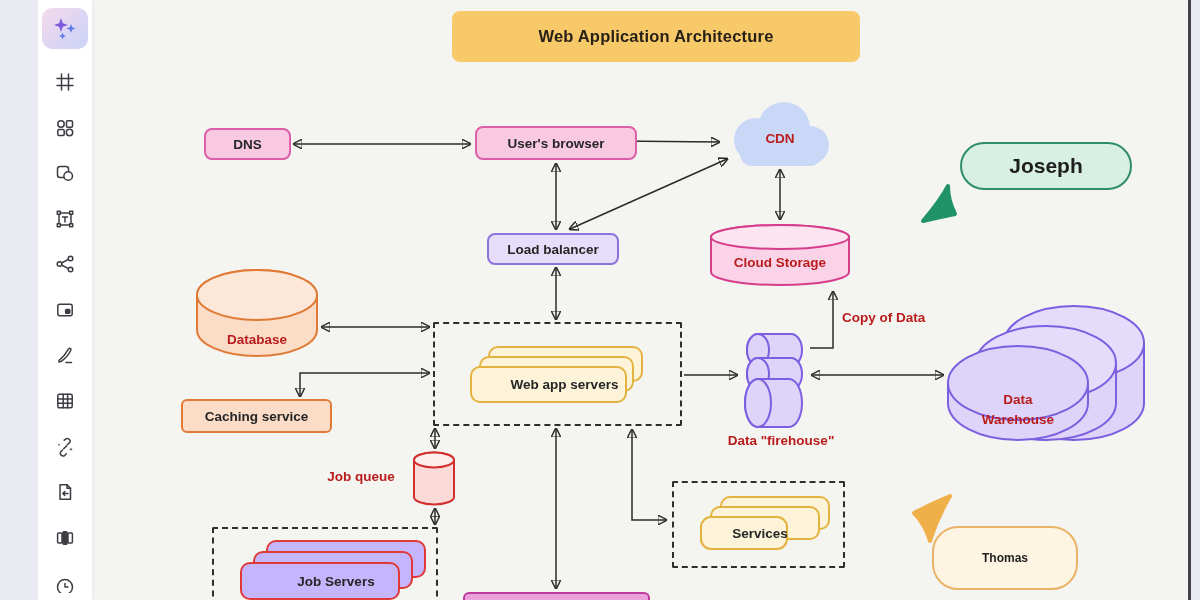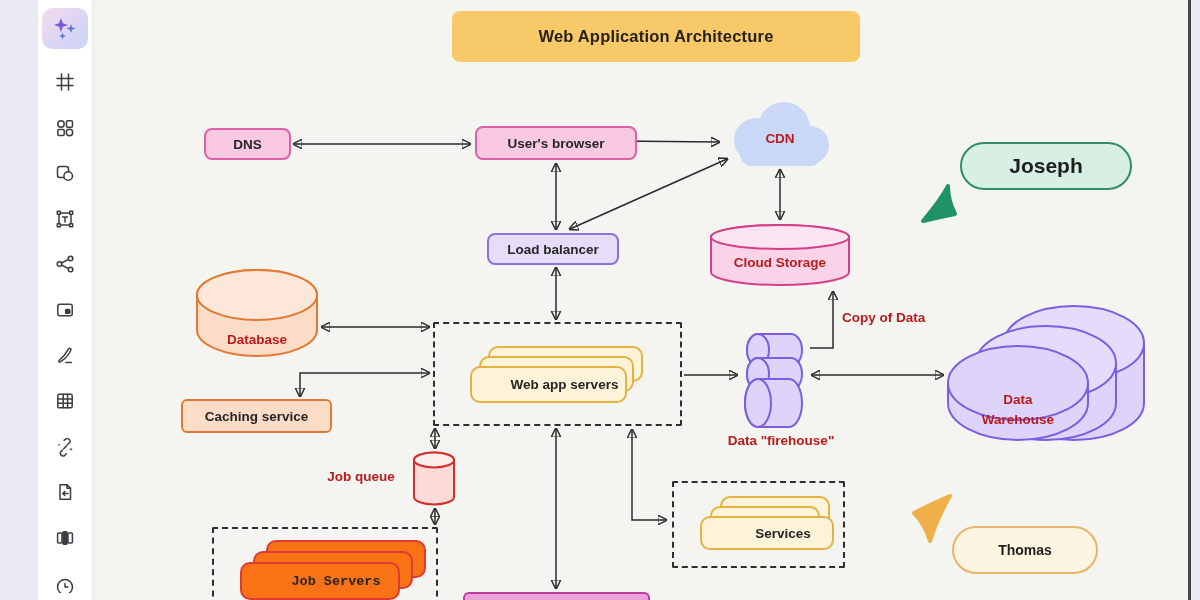--- a/index.html
+++ b/index.html
@@ -39,21 +39,21 @@
   }
   .box {
     position:absolute; border:2px solid; border-radius:8px;
     display:flex; align-items:center; justify-content:center;
     font-size:13.5px; font-weight:600; color:#262626; background:#fff;
   }
   .pink   { background:#F9C9E2; border-color:#DC5FA8; }
   .purple { background:#E5DDFA; border-color:#8E72DB; }
   .peach  { background:#FBDCC7; border-color:#E07A35; }
   .stackbox { position:absolute; border:2px solid #E4B33F; background:#FDF3D9; border-radius:10px;padding-left:32px; }
-  .stackbox.red { border-color:#E03A36; background:#f97316;font-family:Liberation Mono, monospace; }
+  .stackbox.red { border-color:#E03A36; background:#c4b5fd; }
   .stack-label { display:flex; align-items:center; justify-content:center; font-size:13.5px; font-weight:600; }
   .dashed { position:absolute; border:2px dashed #2E2E2E; border-radius:2px; }
   .lbl { position:absolute; font-size:13.5px; font-weight:600; color:#b91c1c; white-space:nowrap; text-align:center; }
   .pill {
     position:absolute; border:2px solid; border-radius:26px;
     display:flex; align-items:center; justify-content:center; font-weight:700; color:#1E1E1E;
   }
   .pill.green  { background:#D8EFE3; border-color:#2F8E66; }
   .pill.yellow { background:#FDF4E2; border-color:#EBB367; }
   svg.shape { position:absolute; overflow:visible; }
@@ -159,29 +159,29 @@
 </svg>
 
 <div class="dashed" style="left:212px;top:527px;width:226px;height:80px;"></div>
 <div class="stackbox red" style="left:266px;top:540px;width:160px;height:38px;"></div>
 <div class="stackbox red" style="left:253px;top:551px;width:160px;height:38px;"></div>
 <div class="stackbox red stack-label" style="left:240px;top:562px;width:160px;height:38px;">Job Servers</div>
 
 <div class="dashed" style="left:672px;top:481px;width:173px;height:87px;"></div>
 <div class="stackbox" style="left:720px;top:496px;width:110px;height:34px;"></div>
 <div class="stackbox" style="left:710px;top:506px;width:110px;height:34px;"></div>
-<div class="stackbox stack-label" style="left:700px;top:516px;width:134px;height:34px;">Services</div>
+<div class="stackbox stack-label" style="left:700px;top:516px;width:88px;height:34px;border-radius:11px;">Services</div>
 
 <div style="position:absolute;left:463px;top:592px;width:187px;height:16px;background:#E9A2DA;border:2px solid #BE3BA0;border-bottom:none;border-radius:6px 6px 0 0;"></div>
 
 <div class="pill green" style="left:960px;top:142px;width:172px;height:48px;font-size:21px;">Joseph</div>
 <svg class="shape" style="left:918px;top:183px;" width="42" height="42">
   <path d="M30,3 Q23,17 5,38 Q22,34 37,31 Q30,17 30,3 Z" fill="#1F9367" stroke="#1F9367" stroke-width="4" stroke-linejoin="round"></path>
 </svg>
-<div class="pill yellow" style="left:952px;top:526px;width:146px;height:48px;font-size:14px;">Thomas</div>
+<div class="pill yellow" style="left:932px;top:526px;width:146px;height:64px;font-size:12px;">Thomas</div>
 <svg class="shape" style="left:908px;top:490px;" width="46" height="56">
   <path d="M42,6 Q25,13 6,23 Q17,34 22,51 Q29,28 42,6 Z" fill="#EFB04A" stroke="#EFB04A" stroke-width="4" stroke-linejoin="round"></path>
 </svg>
 
 <div class="page-strip"></div>
 <div class="toolbar">
   <div class="ai-btn">
     <svg width="26" height="26" viewBox="0 0 26 26">
       <path d="M9,2 L10.8,7.2 L16,9 L10.8,10.8 L9,16 L7.2,10.8 L2,9 L7.2,7.2 Z" fill="#7B58D8"></path>
       <path d="M19,8 L20.2,11.3 L23.5,12.5 L20.2,13.7 L19,17 L17.8,13.7 L14.5,12.5 L17.8,11.3 Z" fill="#5D7AE5"></path>

